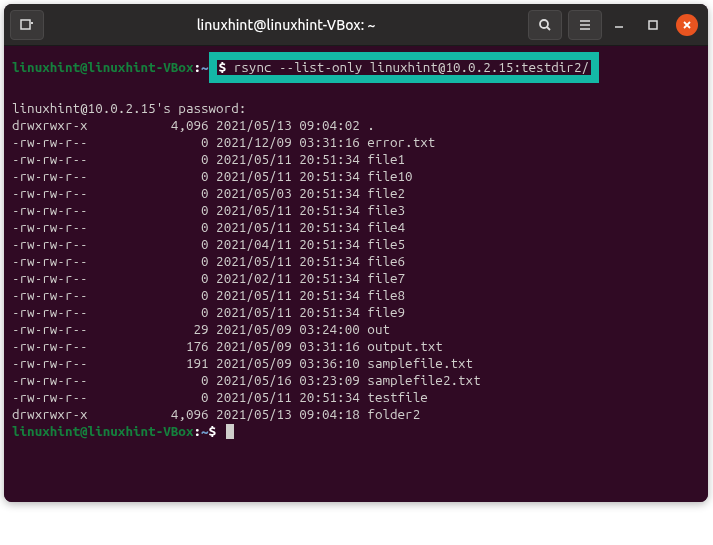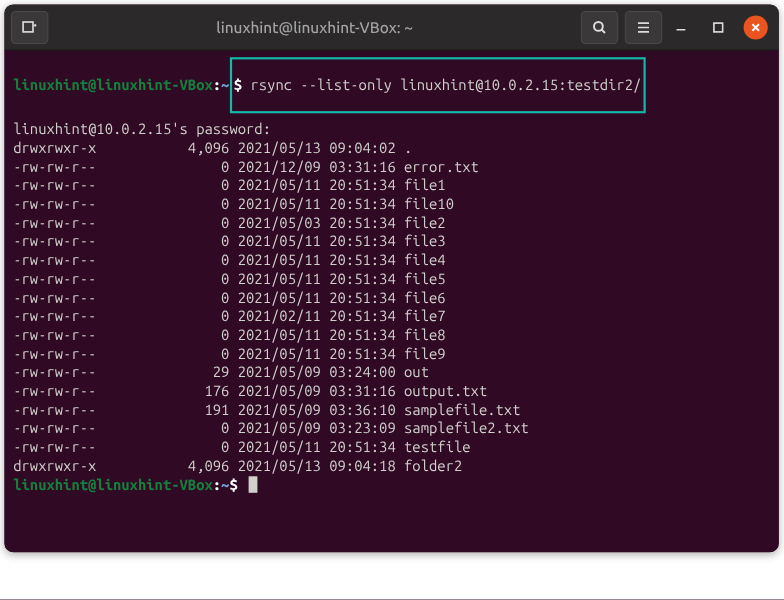--- a/index.html
+++ b/index.html
@@ -34,21 +34,21 @@
     border-radius: 4px;
     display: flex;
     align-items: center;
     justify-content: center;
     color: #ddd;
   }
   .tb-btn svg { width: 16px; height: 16px; }
   .titlebar-title {
     flex: 1;
     text-align: center;
-    color: #a3a3a3;
+    color: #ffffff;
     font-family: Ubuntu, system-ui, sans-serif;
     font-size: 14px;
     font-weight: 500;
   }
   .tb-controls {
     display: flex;
     gap: 12px;
     align-items: center;
     padding-right: 4px;
   }
@@ -70,25 +70,25 @@
     padding: 6px 8px 30px 8px;
     font-size: 13.5px;
     line-height: 17px;
     color: #d0cfcc;
     min-height: 456px;
   }
   .prompt-user { color: #15803d; font-weight: bold; }
   .prompt-white { color: #ffffff; font-weight: bold; }
   .prompt-path { color: #729fcf; font-weight: bold; }
   .cmd-highlight {
-    border: 2px solid #14b8a6;
-    padding: 16px 2px;
+    border: 8px solid #14b8a6;
+    padding: 0 2px;
     display: inline-block;
     line-height: 15px;
-    margin-bottom: 6px;
+    margin-bottom: 17px;
   }
   .row { white-space: pre; }
   .cursor {
     display: inline-block;
     width: 8px;
     height: 15px;
     background: #d0cfcc;
     vertical-align: text-bottom;
     margin-left: 2px;
   }
@@ -139,27 +139,27 @@
     <div class="row"><span class="prompt-user">linuxhint@linuxhint-VBox</span><span class="prompt-white">:</span><span class="prompt-path">~</span><span class="cmd-highlight"><span class="prompt-white">$</span> <span>rsync --list-only linuxhint@10.0.2.15:testdir2/</span></span></div>
     <div class="row">linuxhint@10.0.2.15's password:</div>
     <div id="listing-container">
         <div class="row">drwxrwxr-x           4,096 2021/05/13 09:04:02 .</div>
         <div class="row">-rw-rw-r--               0 2021/12/09 03:31:16 error.txt</div>
         <div class="row">-rw-rw-r--               0 2021/05/11 20:51:34 file1</div>
         <div class="row">-rw-rw-r--               0 2021/05/11 20:51:34 file10</div>
         <div class="row">-rw-rw-r--               0 2021/05/03 20:51:34 file2</div>
         <div class="row">-rw-rw-r--               0 2021/05/11 20:51:34 file3</div>
         <div class="row">-rw-rw-r--               0 2021/05/11 20:51:34 file4</div>
-        <div class="row">-rw-rw-r--               0 2021/05/11 20:51:34 file5</div>
+        <div class="row">-rw-rw-r--               0 2021/04/11 20:51:34 file5</div>
         <div class="row">-rw-rw-r--               0 2021/05/11 20:51:34 file6</div>
         <div class="row">-rw-rw-r--               0 2021/02/11 20:51:34 file7</div>
         <div class="row">-rw-rw-r--               0 2021/05/11 20:51:34 file8</div>
         <div class="row">-rw-rw-r--               0 2021/05/11 20:51:34 file9</div>
         <div class="row">-rw-rw-r--              29 2021/05/09 03:24:00 out</div>
         <div class="row">-rw-rw-r--             176 2021/05/09 03:31:16 output.txt</div>
         <div class="row">-rw-rw-r--             191 2021/05/09 03:36:10 samplefile.txt</div>
-        <div class="row">-rw-rw-r--               0 2021/05/09 03:23:09 samplefile2.txt</div>
+        <div class="row">-rw-rw-r--               0 2021/05/16 03:23:09 samplefile2.txt</div>
         <div class="row">-rw-rw-r--               0 2021/05/11 20:51:34 testfile</div>
         <div class="row">drwxrwxr-x           4,096 2021/05/13 09:04:18 folder2</div>
       </div>
     <div class="row"><span class="prompt-user">linuxhint@linuxhint-VBox</span><span class="prompt-white">:</span><span class="prompt-path">~</span><span class="prompt-white">$</span> <span class="cursor"></span></div>
   </div>
 </div>
 
 </body></html>

